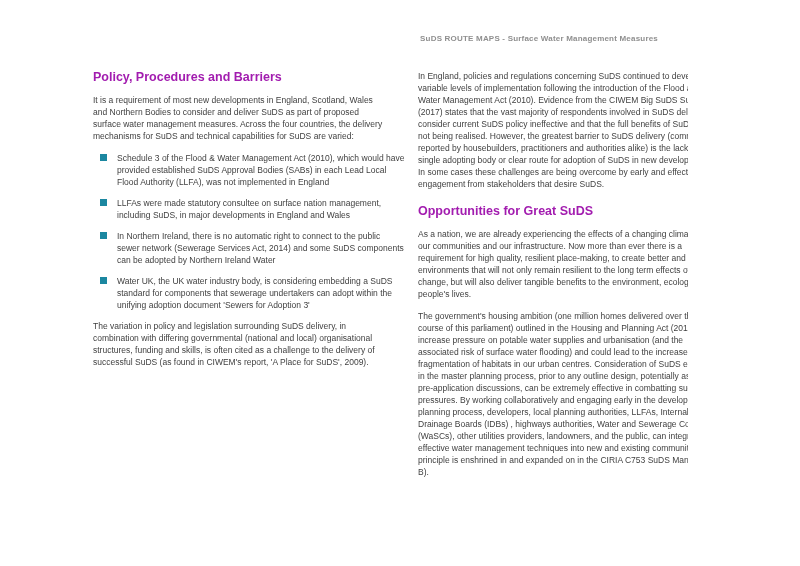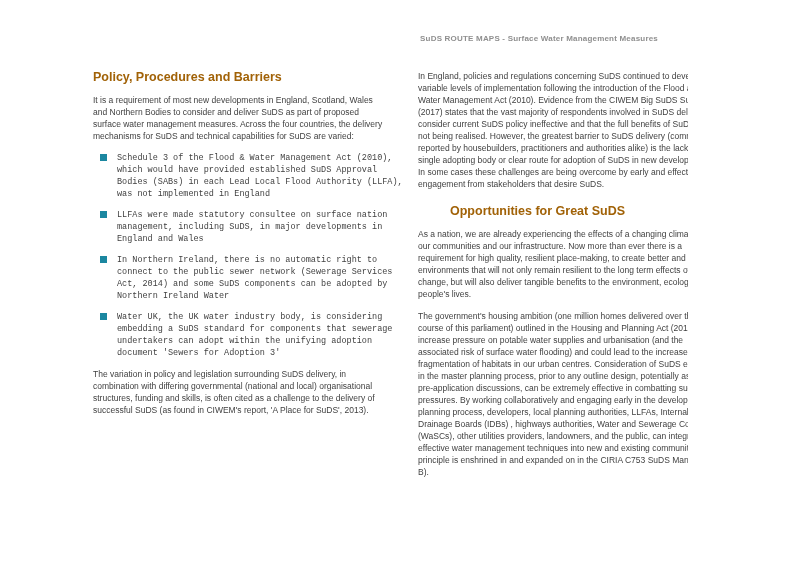--- a/index.html
+++ b/index.html
@@ -27,31 +27,30 @@
     position: absolute;
     top: 70px;
     font-size: 8.5px;
     line-height: 12px;
   }
   .col.left  { left: 93px;  width: 312px; }
   .col.right { left: 418px; width: 320px; }
   .section-heading {
     font-size: 12.5px;
     font-weight: bold;
-    color: #a16207;
+    color: #a21caf;
     margin: 0 0 9px 0;
     line-height: 15px;
   }
-  .col.right .section-heading { margin-top: 14px; margin-left: 32px; }
+  .col.right .section-heading { margin-top: 14px; }
   .col p { margin: 0 16px 10px 0; }
   ul.bullets {
     list-style: none;
     margin: 1px 0 2px 0;
     padding: 0 0 0 7px;
-    font-family: Liberation Mono, monospace;
   }
   ul.bullets li {
     display: flex;
     align-items: flex-start;
     margin-bottom: 9px;
   }
   .sq {
     flex: none;
     width: 7px;
     height: 7px;
@@ -111,21 +110,21 @@
       <li>
         <span class="sq"></span>
         <span>In Northern Ireland, there is no automatic right to connect to the public sewer network (Sewerage Services Act, 2014) and some SuDS components can be adopted by Northern Ireland Water</span>
       </li>
       <li>
         <span class="sq"></span>
         <span>Water UK, the UK water industry body, is considering embedding a SuDS standard for components that sewerage undertakers can adopt within the unifying adoption document 'Sewers for Adoption 3'</span>
       </li>
     </ul>
 
-    <p>The variation in policy and legislation surrounding SuDS delivery, in combination with differing governmental (national and local) organisational structures, funding and skills, is often cited as a challenge to the delivery of successful SuDS (as found in CIWEM's report, 'A Place for SuDS', 2013).</p>
+    <p>The variation in policy and legislation surrounding SuDS delivery, in combination with differing governmental (national and local) organisational structures, funding and skills, is often cited as a challenge to the delivery of successful SuDS (as found in CIWEM's report, 'A Place for SuDS', 2009).</p>
   </div>
 
   <div class="col right">
     <p>In England, policies and regulations concerning SuDS continued to develop, with variable levels of implementation following the introduction of the Flood and Water Management Act (2010). Evidence from the CIWEM Big SuDS Survey (2017) states that the vast majority of respondents involved in SuDS delivery consider current SuDS policy ineffective and that the full benefits of SuDS are not being realised. However, the greatest barrier to SuDS delivery (commonly reported by housebuilders, practitioners and authorities alike) is the lack of a single adopting body or clear route for adoption of SuDS in new developments. In some cases these challenges are being overcome by early and effective engagement from stakeholders that desire SuDS.</p>
 
     <div class="section-heading">Opportunities for Great SuDS</div>
 
     <p>As a nation, we are already experiencing the effects of a changing climate on our communities and our infrastructure. Now more than ever there is a requirement for high quality, resilient place-making, to create better and healthier environments that will not only remain resilient to the long term effects of climate change, but will also deliver tangible benefits to the environment, ecology and people's lives.</p>
 
     <p>The government's housing ambition (one million homes delivered over the course of this parliament) outlined in the Housing and Planning Act (2016) will increase pressure on potable water supplies and urbanisation (and the associated risk of surface water flooding) and could lead to the increased fragmentation of habitats in our urban centres. Consideration of SuDS early on in the master planning process, prior to any outline design, potentially as part of pre-application discussions, can be extremely effective in combatting such pressures. By working collaboratively and engaging early in the development planning process, developers, local planning authorities, LLFAs, Internal Drainage Boards (IDBs) , highways authorities, Water and Sewerage Companies (WaSCs), other utilities providers, landowners, and the public, can integrate effective water management techniques into new and existing communities. This principle is enshrined in and expanded on in the CIRIA C753 SuDS Manual (Part B).</p>

